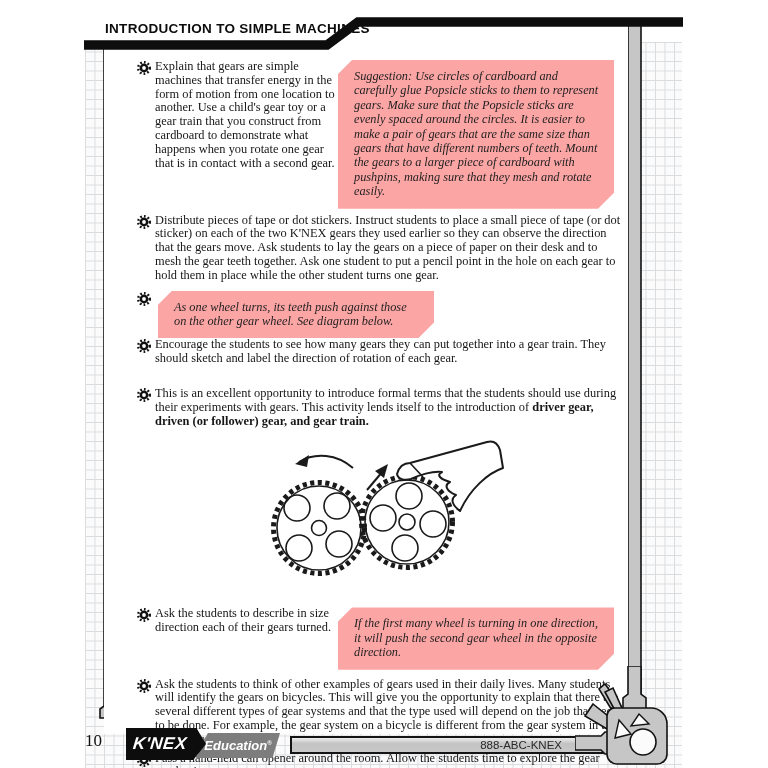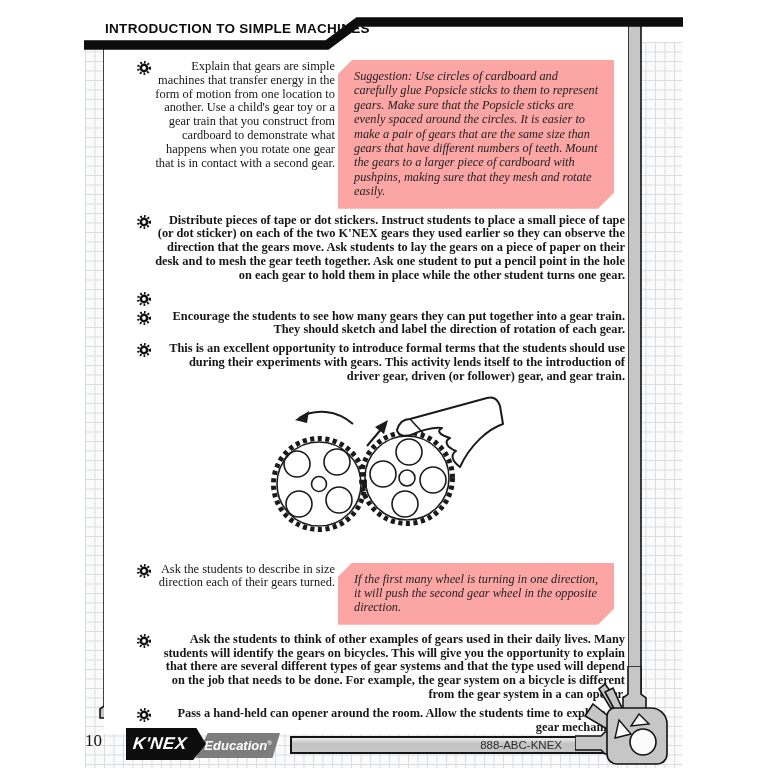--- a/index.html
+++ b/index.html
@@ -31,32 +31,32 @@
   .top-bar { position:absolute; left:83px; top:13px; }
 
   
   .rod-svg { position:absolute; }
 
   
   .content { position:absolute; left:104px; top:47px; width:524px;
              padding:13px 3px 0 33px; }
   .section { display:flex; align-items:flex-start; }
   .section .bullet { flex:0 0 18px; margin-top:1px; }
-  .section .text { font-size:12.4px; line-height:13.8px;text-align:right; }
-  .section.full .text { width:472px;font-weight:bold; }
+  .section .text { font-size:12.4px; line-height:13.8px; }
+  .section.full .text { width:472px; }
   .section.split .text { width:180px; }
   .note {
     margin-left:3px; width:276px; background:#fca5a5;
     clip-path:polygon(14px 0, 100% 0, 100% calc(100% - 16px),
                       calc(100% - 16px) 100%, 0 100%, 0 14px);
     padding:9px 13px 10px 16px;
     font-style:italic; font-size:12.3px; line-height:14.4px; color:#1e1e1e;
   }
   .m1{margin-top:0}.m2{margin-top:5px}.m3{margin-top:8px}.m4{}
-  .m5{margin-top:5px}.m6{margin-top:16px}.m7{margin-top:11px}.m8{margin-top:8px}
+  .m5{margin-top:21px}.m6{margin-top:16px}.m7{margin-top:11px}.m8{margin-top:8px}
   .m9{margin-top:5px}
   .diagram-wrap { margin:10px 0 0 110px; }
 
   
   .page-number { position:absolute; left:85px; top:731px;
                  font-size:17px; color:#111; }
   .brand-block {
     position:absolute; left:126px; top:728px; width:80px; height:32px;
     background:#0d0d0d;
     clip-path:polygon(0 0, 88% 0, 100% 50%, 84% 100%, 0 100%);
@@ -135,20 +135,21 @@
 </svg></span>
         <div class="text">Distribute pieces of tape or dot stickers. Instruct students to place a small piece of tape (or dot sticker) on each of the two K'NEX gears they used earlier so they can observe the direction that the gears move. Ask students to lay the gears on a piece of paper on their desk and to mesh the gear teeth together. Ask one student to put a pencil point in the hole on each gear to hold them in place while the other student turns one gear.</div>
       </div>
       <div class="section split m3">
         <span class="bullet">
 <svg width="14" height="14" viewBox="0 0 14 14">
   <circle cx="7" cy="7" r="5.8" fill="none" stroke="#111" stroke-width="2.4" stroke-dasharray="1.7 2.1"></circle>
   <circle cx="7" cy="7" r="4.4" fill="#111"></circle>
   <circle cx="7" cy="7" r="1.9" fill="#fff"></circle>
 </svg></span>
+        <div class="note">As one wheel turns, its teeth push against those on the other gear wheel. See diagram below.</div>
       </div>
       <div class="section full m4">
         <span class="bullet">
 <svg width="14" height="14" viewBox="0 0 14 14">
   <circle cx="7" cy="7" r="5.8" fill="none" stroke="#111" stroke-width="2.4" stroke-dasharray="1.7 2.1"></circle>
   <circle cx="7" cy="7" r="4.4" fill="#111"></circle>
   <circle cx="7" cy="7" r="1.9" fill="#fff"></circle>
 </svg></span>
         <div class="text">Encourage the students to see how many gears they can put together into a gear train. They should sketch and label the direction of rotation of each gear.</div>
       </div>

